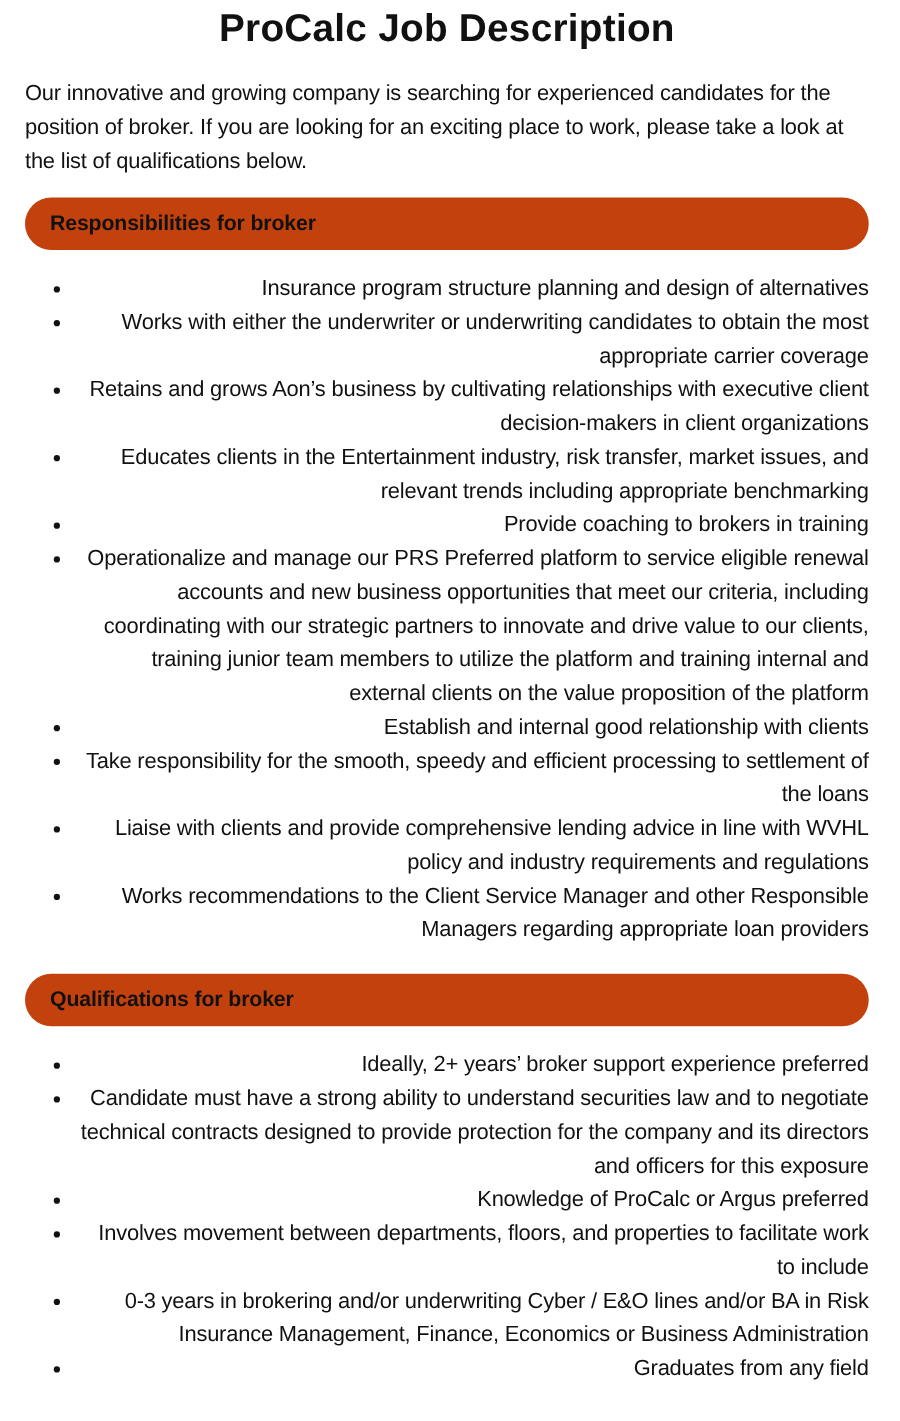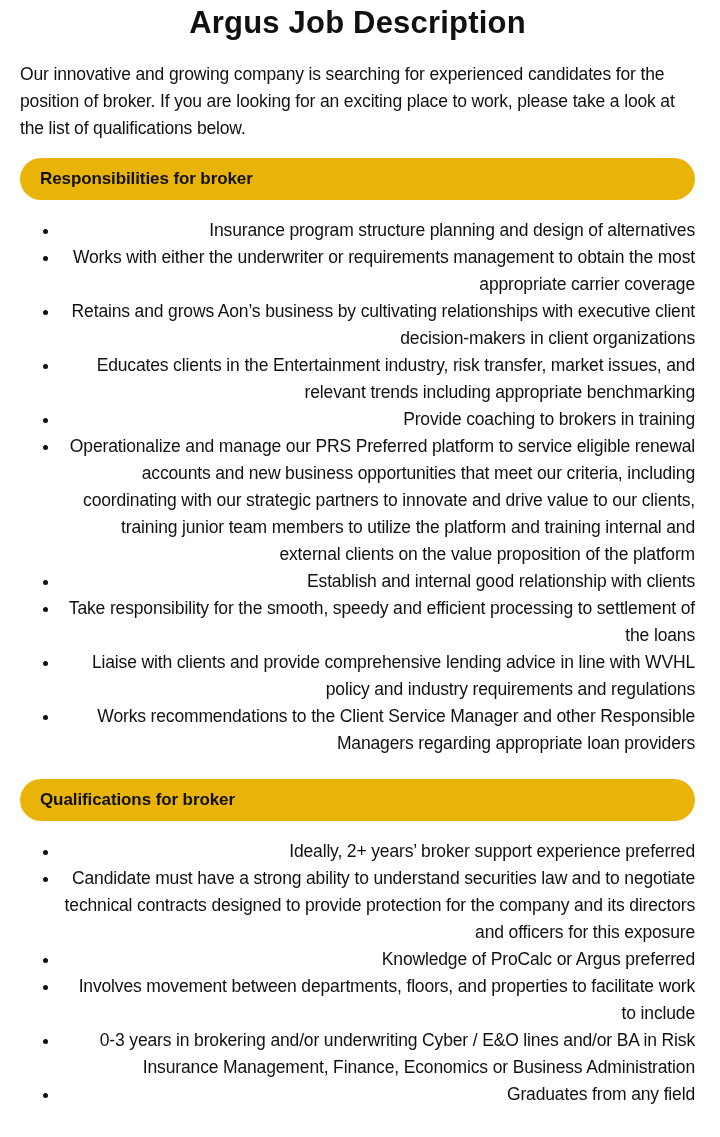--- a/index.html
+++ b/index.html
@@ -27,21 +27,21 @@
       letter-spacing: 0.2px;
     }
     .intro {
       margin: 18px 0 0 0;
       font-size: 17.5px;
       line-height: 27px;
       letter-spacing: -0.15px;
     }
     .section-header {
       margin-top: 16px;
-      background: #eab308;
+      background: #c2410c;
       height: 42px;
       display: flex;
       align-items: center;
       padding-left: 20px;
       font-size: 17px;
       font-weight: bold;
       letter-spacing: -0.1px;
       border-radius: 21px;
     }
     ul.items {
@@ -67,27 +67,27 @@
       background: #111111;
     }
     .section-gap {
       height: 6px;
     }
   </style>
 </head>
 <body>
 
 <div class="page">
-  <h1 class="title">Argus Job Description</h1>
+  <h1 class="title">ProCalc Job Description</h1>
   <p class="intro">Our innovative and growing company is searching for experienced candidates for the position of broker. If you are looking for an exciting place to work, please take a look at the list of qualifications below.</p>
 
   <div class="section-header">Responsibilities for broker</div>
   <ul class="items">
     <li>Insurance program structure planning and design of alternatives</li>
-    <li>Works with either the underwriter or requirements management to obtain the most appropriate carrier coverage</li>
+    <li>Works with either the underwriter or underwriting candidates to obtain the most appropriate carrier coverage</li>
     <li>Retains and grows Aon’s business by cultivating relationships with executive client decision-makers in client organizations</li>
     <li>Educates clients in the Entertainment industry, risk transfer, market issues, and relevant trends including appropriate benchmarking</li>
     <li>Provide coaching to brokers in training</li>
     <li>Operationalize and manage our PRS Preferred platform to service eligible renewal accounts and new business opportunities that meet our criteria, including coordinating with our strategic partners to innovate and drive value to our clients, training junior team members to utilize the platform and training internal and external clients on the value proposition of the platform</li>
     <li>Establish and internal good relationship with clients</li>
     <li>Take responsibility for the smooth, speedy and efficient processing to settlement of the loans</li>
     <li>Liaise with clients and provide comprehensive lending advice in line with WVHL policy and industry requirements and regulations</li>
     <li>Works recommendations to the Client Service Manager and other Responsible Managers regarding appropriate loan providers</li>
   </ul>
 

